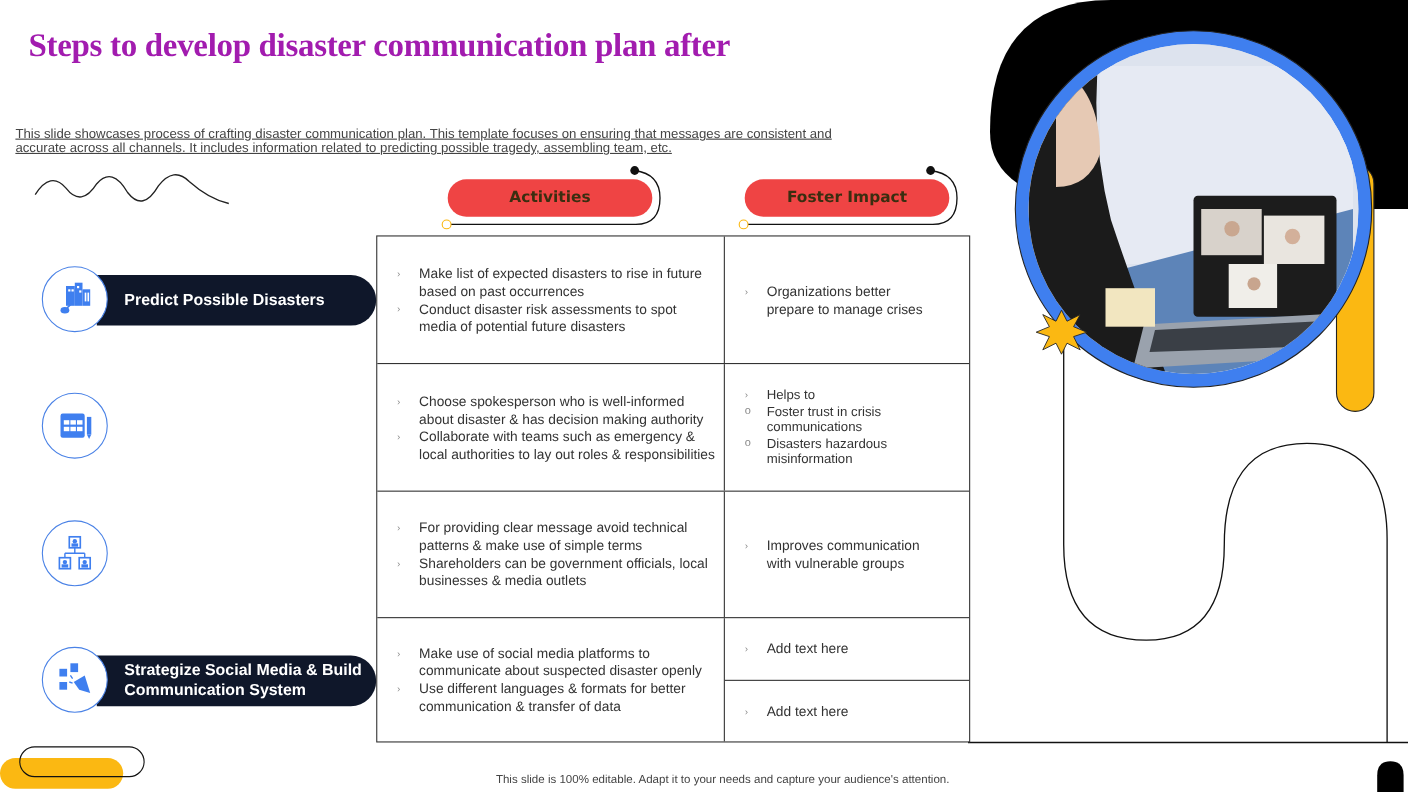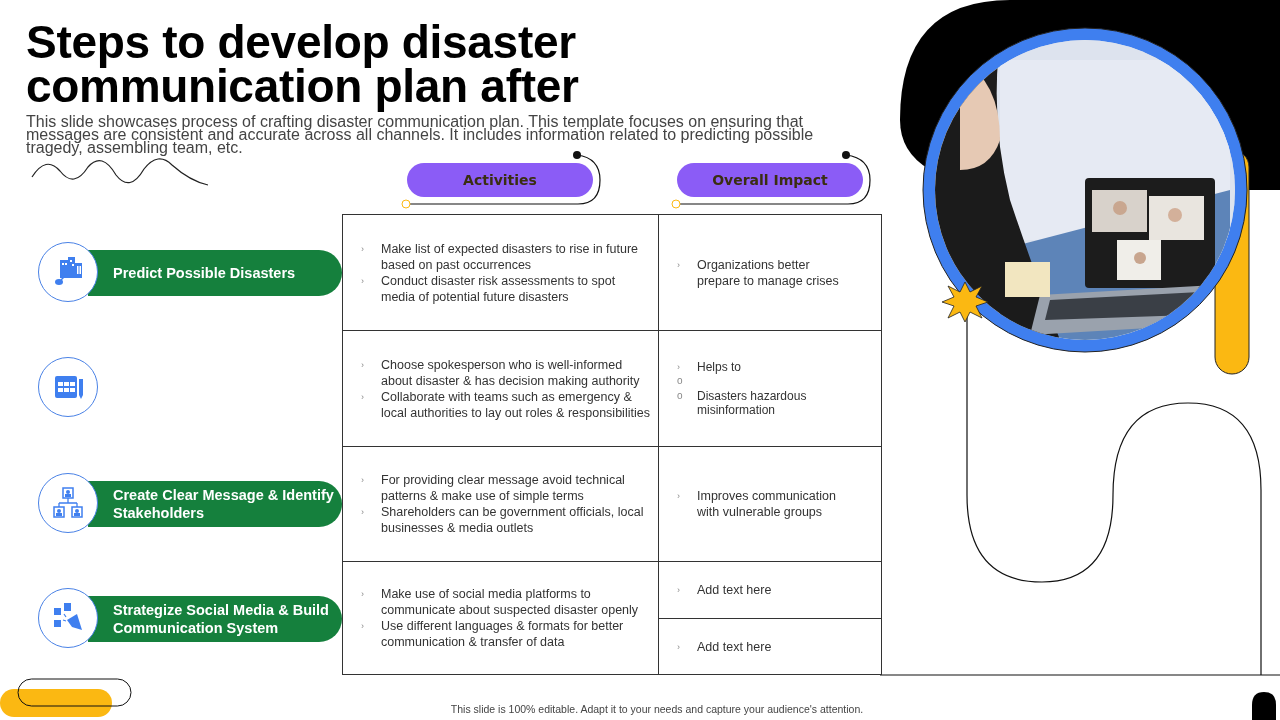--- a/index.html
+++ b/index.html
@@ -1,39 +1,39 @@
 <!DOCTYPE html>
 <html><head>
 <meta charset="utf-8">
 <style>
   html, body { margin: 0; padding: 0; }
   body { width: 1280px; height: 720px; position: relative; overflow: hidden; background: #ffffff; font-family: "Liberation Sans", sans-serif; color: #333; }
   .abs { position: absolute; }
-  .title { left: 26px; top: 20px; width: 860px; font-family: Liberation Sans, sans-serif; font-weight: bold; font-size: 46px; line-height: 44px; color: #000000; letter-spacing: -0.3px; }
-  .subtitle { left: 26px; top: 115px; width: 790px; font-size: 16px; line-height: 13px; color: #444; }
+  .title { left: 26px; top: 20px; width: 860px; font-family: Liberation Serif, serif; font-weight: bold; font-size: 30px; line-height: 44px; color: #a21caf; letter-spacing: -0.3px; }
+  .subtitle { left: 14px; top: 115px; width: 790px; font-size: 12px; line-height: 13px; color: #444; text-decoration: underline; }
   .wave { left: 30px; top: 155px; }
 
-  .header-pill { height: 34px; border-radius: 17px; background: #8b5cf6; color: #3a2e10; font-family: "DejaVu Sans", sans-serif; font-weight: bold; font-size: 14px; display: flex; align-items: center; justify-content: center; }
+  .header-pill { height: 34px; border-radius: 17px; background: #ef4444; color: #3a2e10; font-family: "DejaVu Sans", sans-serif; font-weight: bold; font-size: 14px; display: flex; align-items: center; justify-content: center; }
   .hp-act { left: 407px; top: 163px; width: 186px; }
   .hp-imp { left: 677px; top: 163px; width: 186px; }
 
   .table { left: 342px; top: 214px; width: 540px; height: 461px; border: 1.5px solid #333; box-sizing: border-box; }
   .row { position: absolute; left: 0; width: 100%; border-bottom: 1.5px solid #333; box-sizing: border-box; }
   .row.last { border-bottom: none; }
   .cell { position: absolute; top: 0; height: 100%; box-sizing: border-box; display: flex; flex-direction: column; justify-content: center; }
   .cell-act { left: 0; width: 316px; border-right: 1.5px solid #333; padding-left: 18px; padding-right: 8px; }
   .cell-imp { left: 316px; width: 222px; padding-left: 18px; }
   .bl { display: flex; font-size: 12.5px; line-height: 16px; color: #333; }
   .bl .mk { width: 20px; flex: none; color: #888; font-size: 9px; line-height: 16px; }
   .bl.sm { font-size: 12px; line-height: 14.5px; }
   .bl.sm .mk { line-height: 14.5px; }
   .subcell { position: absolute; left: 0; width: 100%; box-sizing: border-box; padding-left: 18px; display: flex; align-items: center; }
 
   .step { left: 38px; width: 304px; height: 62px; }
-  .step .pill { position: absolute; left: 50px; top: 8px; width: 254px; height: 46px; background: #15803d; border-radius: 0 23px 23px 0; color: #fff; font-weight: bold; font-size: 14.5px; line-height: 18px; display: flex; align-items: center; padding-left: 25px; box-sizing: border-box; }
+  .step .pill { position: absolute; left: 50px; top: 8px; width: 254px; height: 46px; background: #0f172a; border-radius: 0 23px 23px 0; color: #fff; font-weight: bold; font-size: 14.5px; line-height: 18px; display: flex; align-items: center; padding-left: 25px; box-sizing: border-box; }
   .step .ic { position: absolute; left: 0; top: 0; width: 60px; height: 60px; border-radius: 50%; border: 1.5px solid #4a82e6; background: #fff; box-sizing: border-box; display: flex; align-items: center; justify-content: center; z-index: 2; }
 
   .footer { left: 0; top: 703px; width: 1280px; text-align: center; font-size: 10.5px; color: #444; margin-left: 17px; }
 </style>
 </head>
 <body>
 
 <svg class="abs" style="left:0;top:0" width="1280" height="720">
 
   <path d="M 900 120 Q 900 0 1010 0 L 1280 0 L 1280 190 L 1040 190 Q 900 190 900 120 Z" fill="#000"></path>
@@ -84,21 +84,21 @@
 </svg>
 
 <div class="abs title">Steps to develop disaster communication plan after</div>
 <div class="abs subtitle">This slide showcases process of crafting disaster communication plan. This template focuses on ensuring that messages are consistent and accurate across all channels. It includes information related to predicting possible tragedy, assembling team, etc.</div>
 
 <svg class="abs wave" width="180" height="34">
   <path d="M 2 22 Q 16 0 30 16 Q 44 34 58 12 Q 72 -4 86 20 Q 100 38 114 14 Q 128 -4 142 10 Q 160 26 178 30" fill="none" stroke="#222" stroke-width="1.2"></path>
 </svg>
 
 <div class="abs header-pill hp-act">Activities</div>
-<div class="abs header-pill hp-imp">Overall Impact</div>
+<div class="abs header-pill hp-imp">Foster Impact</div>
 
 <div class="abs step" style="top:242px">
   <div class="ic">
     <svg width="36" height="36" viewBox="0 0 36 36">
       <rect x="10" y="6" width="8" height="18" fill="#3f7fef"></rect>
       <rect x="18" y="3" width="7" height="21" fill="#3f7fef"></rect>
       <rect x="25" y="9" width="7" height="15" fill="#3f7fef"></rect>
       <g fill="#fff">
           <rect x="12" y="9" width="2" height="2"></rect>
           <rect x="15" y="9" width="2" height="2"></rect>
@@ -140,21 +140,20 @@
         <rect x="15" y="9" width="6" height="3" fill="#3f7fef"></rect>
       <path d="M 18 13 L 18 18 M 9 18 L 27 18 M 9 18 L 9 22 M 27 18 L 27 22" stroke="#3f7fef" stroke-width="1.3" fill="none"></path>
       <rect x="4" y="22" width="10" height="10" fill="none" stroke="#3f7fef" stroke-width="1.5"></rect>
       <circle cx="9" cy="26" r="2" fill="#3f7fef"></circle>
         <rect x="6" y="28" width="6" height="3" fill="#3f7fef"></rect>
       <rect x="22" y="22" width="10" height="10" fill="none" stroke="#3f7fef" stroke-width="1.5"></rect>
       <circle cx="27" cy="26" r="2" fill="#3f7fef"></circle>
         <rect x="24" y="28" width="6" height="3" fill="#3f7fef"></rect>
     </svg>
   </div>
-  <div class="pill">Create Clear Message &amp; Identify Stakeholders</div>
 </div>
 
 <div class="abs step" style="top:588px">
   <div class="ic">
     <svg width="36" height="36" viewBox="0 0 36 36">
       <rect x="4" y="8" width="7" height="7" fill="#3f7fef"></rect>
       <rect x="14" y="3" width="7" height="8" fill="#3f7fef"></rect>
       <rect x="4" y="20" width="7" height="7" fill="#3f7fef"></rect>
       <path d="M 17 20 L 27 14 L 32 30 L 22 27 Z" fill="#3f7fef"></path>
       <path d="M 14 14 L 16 17 M 13 20 L 16 21" stroke="#3f7fef" stroke-width="1.2"></path>
@@ -193,20 +192,21 @@
           <span>Collaborate with teams such as emergency &amp; local authorities to lay out roles &amp; responsibilities</span>
         </div>
     </div>
     <div class="cell cell-imp">
       <div class="bl sm">
           <span class="mk">›</span>
           <span>Helps to</span>
         </div>
       <div class="bl sm" style="width:150px">
           <span class="mk" style="font-size:10px">o</span>
+          <span>Foster trust in crisis communications</span>
         </div>
       <div class="bl sm" style="width:160px">
           <span class="mk" style="font-size:10px">o</span>
           <span>Disasters hazardous misinformation</span>
         </div>
     </div>
   </div>
   <div class="row" style="top:232px;height:115px">
     <div class="cell cell-act">
       <div class="bl">

